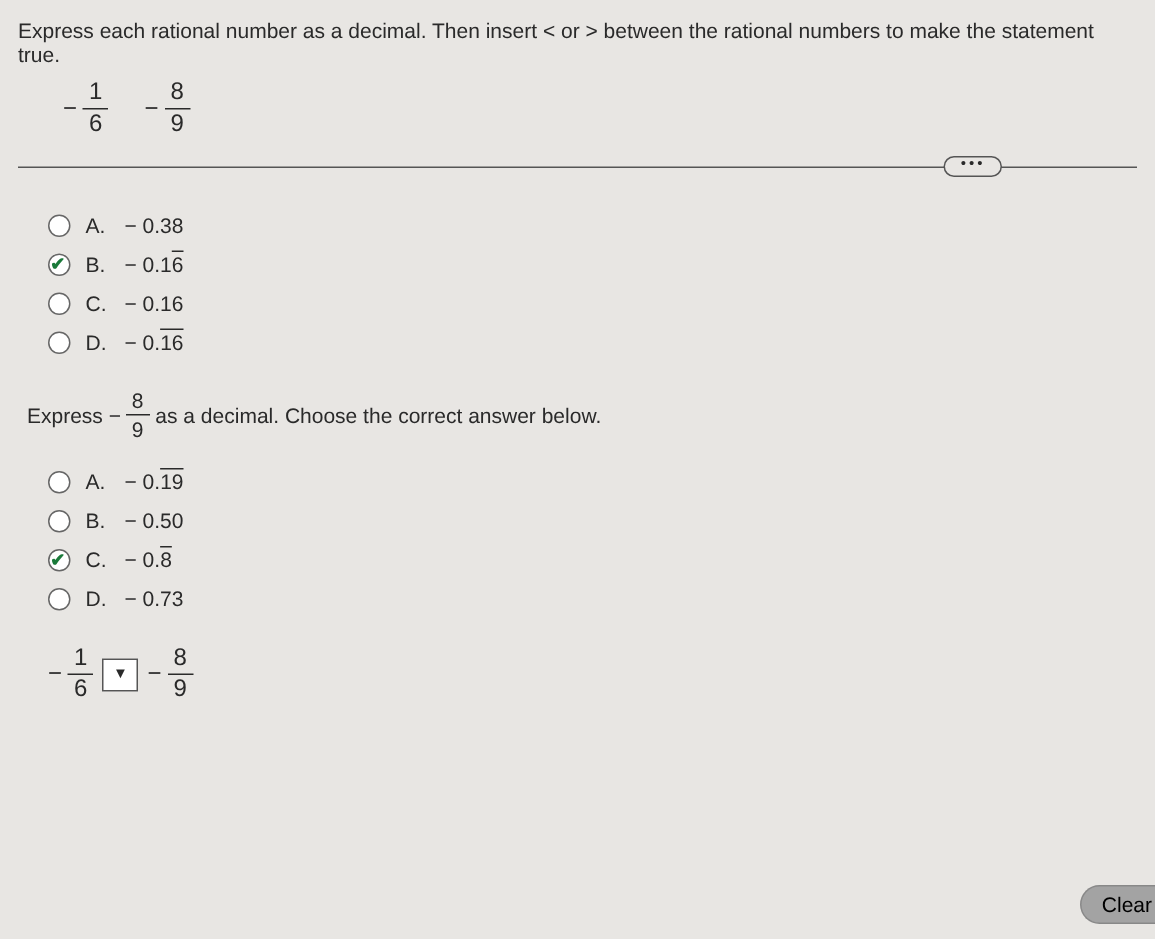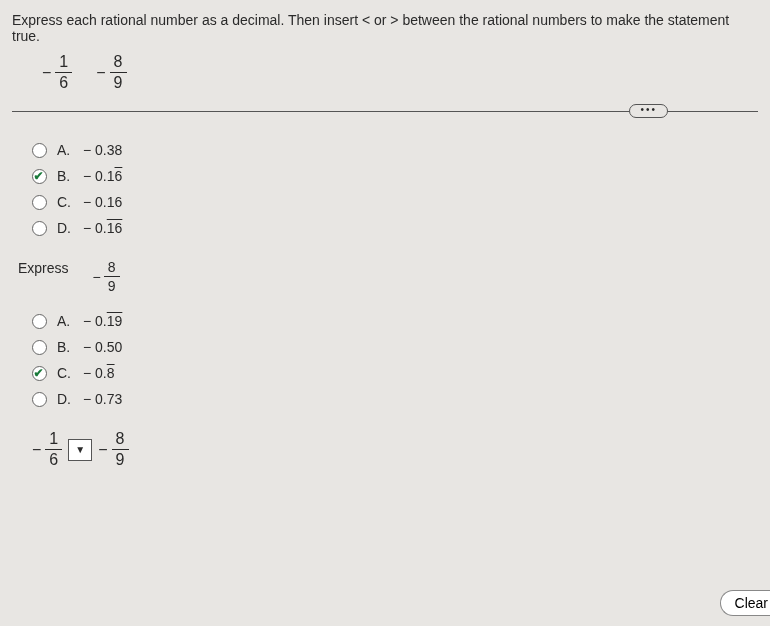--- a/index.html
+++ b/index.html
@@ -34,31 +34,31 @@
       width: 15px; height: 15px; border: 1.5px solid #666;
       border-radius: 50%; background: #fff; flex-shrink: 0;
       display: flex; align-items: center; justify-content: center;
     }
     .radio.checked::after {
       content: "✔"; color: #1a7a3a; font-size: 12px; font-weight: bold;
       position: relative; left: -1px;
     }
     .opt-letter { font-weight: normal; min-width: 16px; }
     .overline { text-decoration: overline; }
-    .sub-instruction { margin: 0 0 14px 6px; display: flex; gap: 20px; flex-wrap: wrap; }
+    .sub-instruction { margin: 0 0 14px 6px; display: flex; align-items: center; gap: 0; flex-wrap: wrap; }
     .inline-frac { display: inline-flex; align-items: center; gap: 3px; margin: 0 4px; }
     .final-row { display: flex; align-items: center; gap: 6px; margin: 10px 20px; font-size: 16px; }
     .dropdown {
       width: 24px; height: 22px; border: 1.5px solid #555;
       background: #fff; display: flex; align-items: center;
       justify-content: center; font-size: 10px;
     }
     .clear-btn {
       position: absolute; bottom: 10px; right: 0;
-      background: #ffffff; border: 1.5px solid #888;
+      background: #a3a3a3; border: 1.5px solid #888;
       border-radius: 14px 0 0 14px; padding: 4px 2px 4px 14px;
       font-size: 14px; border-right: none;
     }
   </style>
 </head>
 <body>
 
 <div class="content">
   <div class="instruction">Express each rational number as a decimal. Then insert &lt; or &gt; between the rational numbers to make the statement true.</div>
 
@@ -109,20 +109,21 @@
 
   <div class="sub-instruction">
     <span>Express</span>
     <span class="inline-frac">
       <span>−</span>
       <span class="frac-stack">
         <span class="num">8</span>
         <span class="den">9</span>
       </span>
     </span>
+    <span>as a decimal. Choose the correct answer below.</span>
   </div>
 
   <div class="options">
     <div class="option">
       <span class="radio"></span>
       <span class="opt-letter">A.</span>
       <span><span>− 0.</span><span class="overline">19</span></span>
     </div>
     <div class="option">
       <span class="radio"></span>

